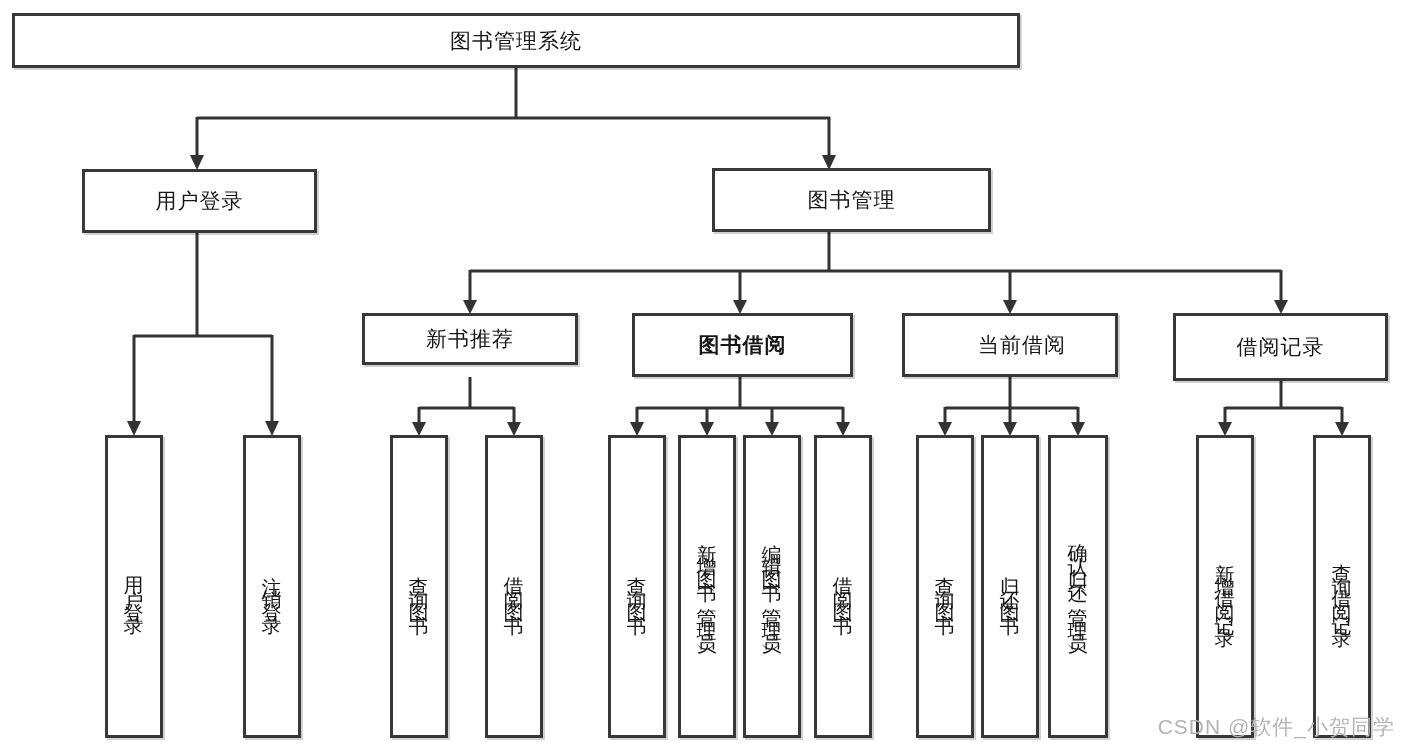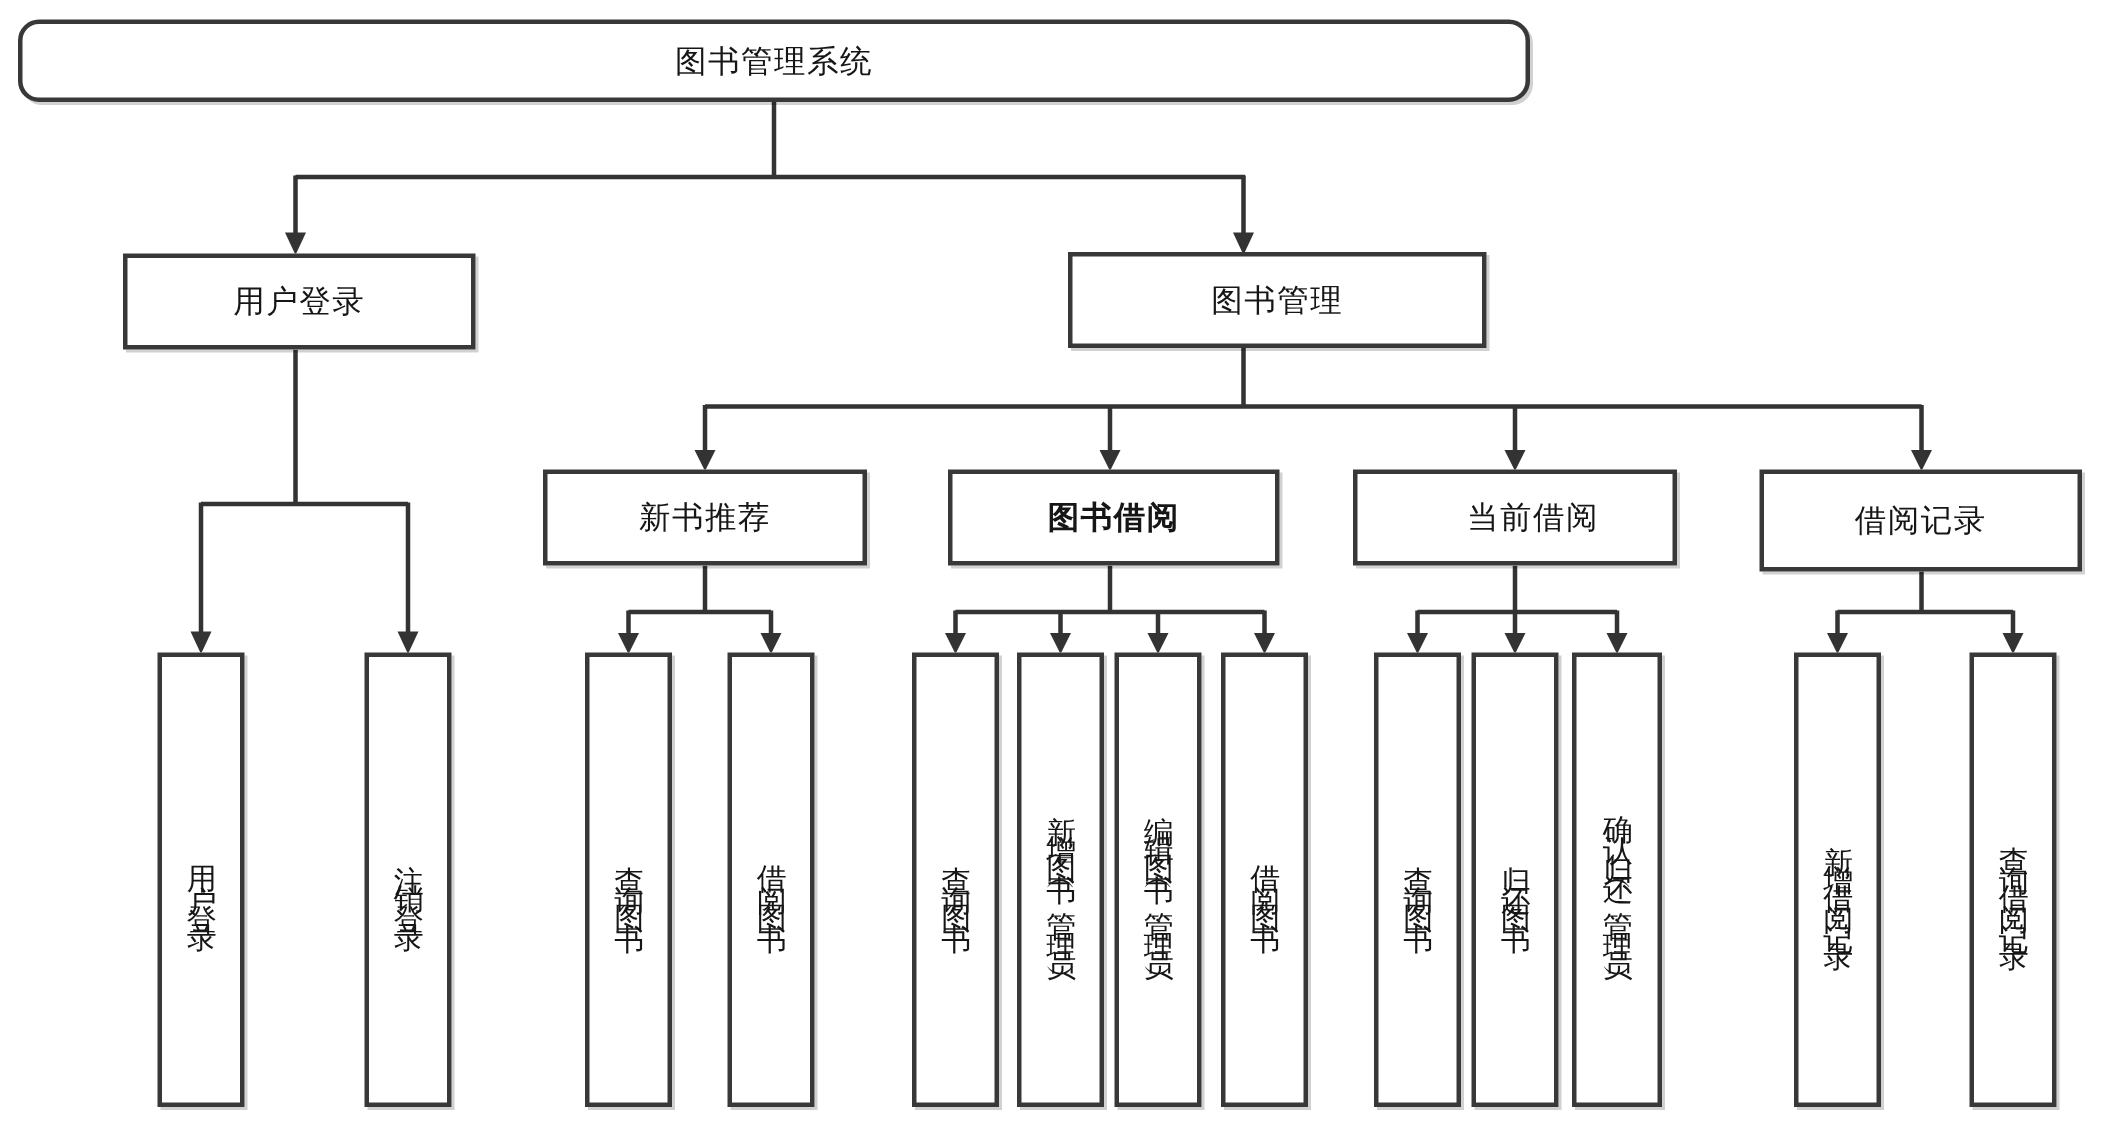--- a/index.html
+++ b/index.html
@@ -89,26 +89,26 @@
       <polygon points="765,422 779,422 772,436"></polygon>
       <polygon points="836,422 850,422 843,436"></polygon>
       <polygon points="938,422 952,422 945,436"></polygon>
       <polygon points="1003,422 1017,422 1010,436"></polygon>
       <polygon points="1071,422 1085,422 1078,436"></polygon>
       <polygon points="1218,422 1232,422 1225,436"></polygon>
       <polygon points="1335,422 1349,422 1342,436"></polygon>
     </g>
   </svg>
 
-  <div class="box hbox" style="left:12px; top:13px; width:1008px; height:55px;border-radius:14px;">图书管理系统</div>
+  <div class="box hbox" style="left:12px; top:13px; width:1008px; height:55px;">图书管理系统</div>
 
   <div class="box hbox" style="left:82px; top:169px; width:235px; height:64px;">用户登录</div>
   <div class="box hbox" style="left:712px; top:168px; width:279px; height:64px;">图书管理</div>
 
-  <div class="box hbox" style="left:362px; top:313px; width:216px; height:64px;">新书推荐</div>
+  <div class="box hbox" style="left:362px; top:313px; width:216px; height:52px;">新书推荐</div>
   <div class="box hbox" style="left:632px; top:313px; width:221px; height:64px;font-weight:bold;">图书借阅</div>
   <div class="box hbox" style="left:902px; top:313px; width:216px; height:64px;padding-left:24px;">当前借阅</div>
   <div class="box hbox" style="left:1173px; top:313px; width:215px; height:68px;">借阅记录</div>
 
   <div class="box vbox" style="left:105px; top:435px; width:58px; height:303px;">
     <span class="vtext">用户登录</span>
   </div>
   <div class="box vbox" style="left:243px; top:435px; width:58px; height:303px;">
     <span class="vtext">注销登录</span>
   </div>
@@ -143,14 +143,15 @@
     <span class="vtext">确认归还（管理员）</span>
   </div>
 
   <div class="box vbox" style="left:1196px; top:435px; width:58px; height:303px;">
     <span class="vtext">新增借阅记录</span>
   </div>
   <div class="box vbox" style="left:1313px; top:435px; width:58px; height:303px;">
     <span class="vtext">查询借阅记录</span>
   </div>
 
+  <div class="watermark">CSDN @软件_小贺同学</div>
 
 </div>
 
 </body></html>

